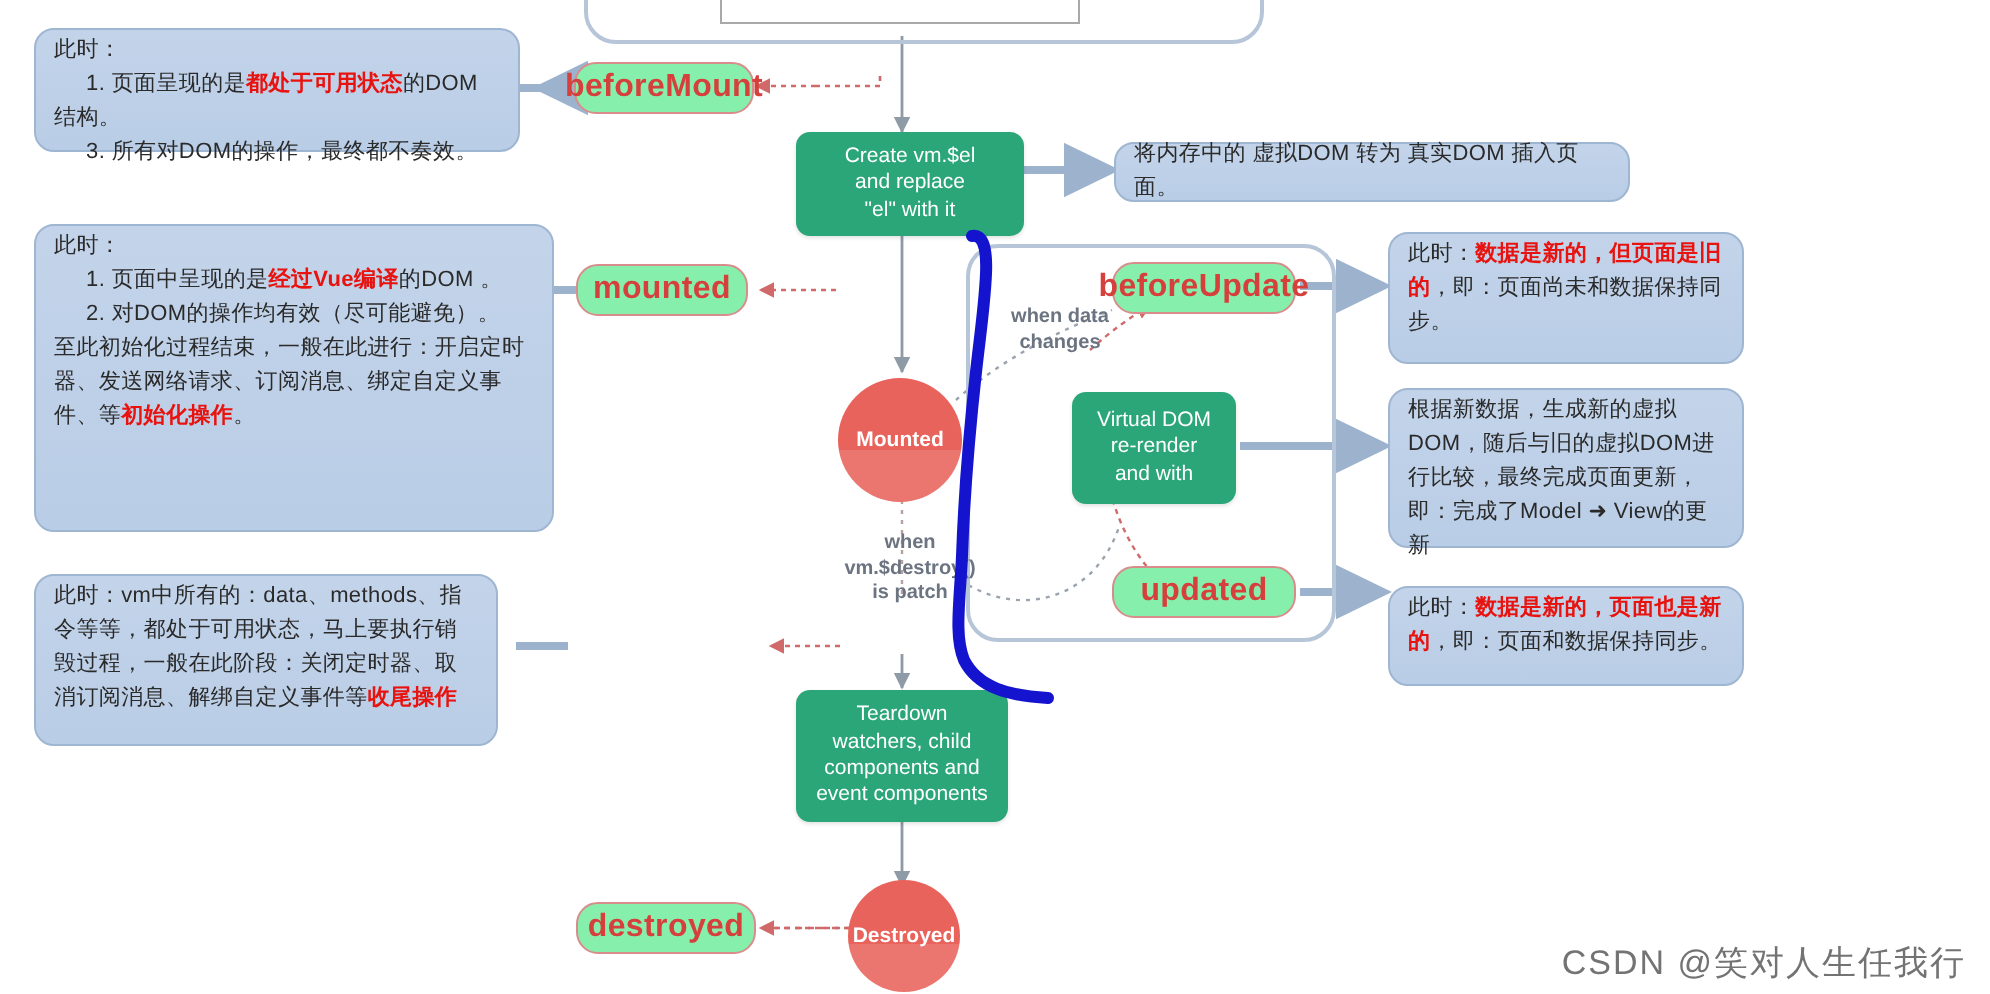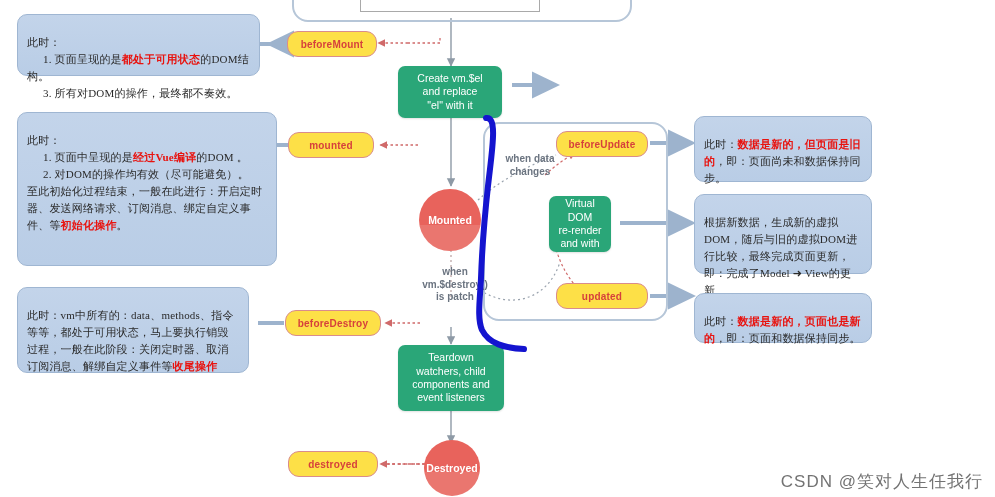--- a/index.html
+++ b/index.html
@@ -17,24 +17,23 @@
 
   
   .note{
     position:absolute;
     background:linear-gradient(180deg,#c3d4ea 0%,#b9cde6 100%);
     border:1px solid #9fb6d2;
     border-radius:10px;
     color:#2a2a2a;
     font-size:11px;
     line-height:1.55;
-    padding:19px 9px;
+    padding:2px 9px;
     box-sizing:border-box;
     letter-spacing:.2px;
-    font-family:Liberation Serif, serif;
   }
   .note .hl{color:#e8130f;font-weight:bold;}
   .note .ind{display:block;text-indent:16px;}
   .note p{margin:0;}
 
   
   .proc{
     position:absolute;
     background:#2aa678;
     border-radius:7px;
@@ -62,25 +61,25 @@
   }
   .circle::after{
     content:"";position:absolute;left:0;bottom:0;width:100%;height:42%;
     border-radius:0 0 100% 100%/0 0 100% 100%;
     background:rgba(255,255,255,.12);
   }
 
   
   .hook{
     position:absolute;
-    background:#fde047;
+    background:#86efac;
     border:1.6px solid #d98c8c;
     border-radius:11px;
     color:#d6403c;
-    font-size:10px;
+    font-size:16px;
     font-weight:bold;
     display:flex;align-items:center;justify-content:center;
     box-sizing:border-box;
     letter-spacing:.2px;
   }
 
   
   .cycle-box{
     position:absolute;
     border:2px solid #b6c6d8;
@@ -174,64 +173,61 @@
     <line x1="650" y1="296" x2="692" y2="296" stroke="#9db3cd" stroke-width="4" marker-end="url(#ar-blue)"></line>
 
     <line x1="425" y1="464" x2="382" y2="464" stroke="#d06a6a" stroke-width="1.3" stroke-dasharray="3,3"></line>
   </svg>
 
   <div class="top-box" style="left:292px;top:-70px;width:340px;height:92px;"></div>
   <div class="top-inner" style="left:360px;top:-60px;width:180px;height:72px;"></div>
 
   <div class="cycle-box" style="left:483px;top:122px;width:185px;height:199px;"></div>
 
-  <div class="proc" style="left:398px;top:66px;width:104px;height:52px;">
+  <div class="proc" style="left:398px;top:66px;width:114px;height:52px;">
     <div>
       <div>Create vm.$el</div>
       <div>and replace</div>
       <div>"el" with it</div>
     </div>
   </div>
 
-  <div class="proc" style="left:549px;top:196px;width:62px;height:56px;justify-content:center;">
+  <div class="proc" style="left:536px;top:196px;width:82px;height:56px;justify-content:center;">
     <div>
       <div>Virtual DOM</div>
       <div>re-render</div>
       <div>and with</div>
     </div>
   </div>
 
   <div class="proc" style="left:398px;top:345px;width:106px;height:66px;">
     <div>
       <div>Teardown</div>
       <div>watchers, child</div>
       <div>components and</div>
-      <div>event listeners</div>
+      <div>event components</div>
     </div>
   </div>
 
   <div class="circle" style="left:419px;top:189px;width:62px;height:62px;">
     <span style="position:relative;z-index:2;">Mounted</span>
   </div>
 
   <div class="circle" style="left:424px;top:440px;width:56px;height:56px;">
     <span style="position:relative;z-index:2;">Destroyed</span>
   </div>
 
   <div class="hook" style="left:287px;top:31px;width:90px;height:26px;">
     <span>beforeMount</span>
   </div>
 
   <div class="hook" style="left:288px;top:132px;width:86px;height:26px;">
     <span>mounted</span>
   </div>
 
-  <div class="hook" style="left:285px;top:310px;width:96px;height:26px;">
-    <span>beforeDestroy</span>
-  </div>
 
   <div class="hook" style="left:288px;top:451px;width:90px;height:26px;">
     <span>destroyed</span>
   </div>
 
   <div class="hook" style="left:556px;top:131px;width:92px;height:26px;">
     <span>beforeUpdate</span>
   </div>
 
   <div class="hook" style="left:556px;top:283px;width:92px;height:26px;">
@@ -267,20 +263,23 @@
       <span>至此初始化过程结束，一般在此进行：开启定时器、发送网络请求、订阅消息、绑定自定义事件、等</span><span class="hl">初始化操作</span><span>。</span>
     </p>
   </div>
 
   <div class="note" style="left:17px;top:287px;width:232px;height:86px;">
     <p>
       <span>此时：vm中所有的：data、methods、指令等等，都处于可用状态，马上要执行销毁过程，一般在此阶段：关闭定时器、取消订阅消息、解绑自定义事件等</span><span class="hl">收尾操作</span>
     </p>
   </div>
 
+  <div class="note" style="left:557px;top:71px;width:258px;height:30px;display:flex;align-items:center;">
+    <p>将内存中的 虚拟DOM 转为 真实DOM 插入页面。</p>
+  </div>
 
   <div class="note" style="left:694px;top:116px;width:178px;height:66px;">
     <p>
       <span>此时：</span><span class="hl">数据是新的，但页面是旧的</span><span>，即：页面尚未和数据保持同步。</span>
     </p>
   </div>
 
   <div class="note" style="left:694px;top:194px;width:178px;height:80px;">
     <p>根据新数据，生成新的虚拟DOM，随后与旧的虚拟DOM进行比较，最终完成页面更新，即：完成了Model ➜ View的更新</p>
   </div>

